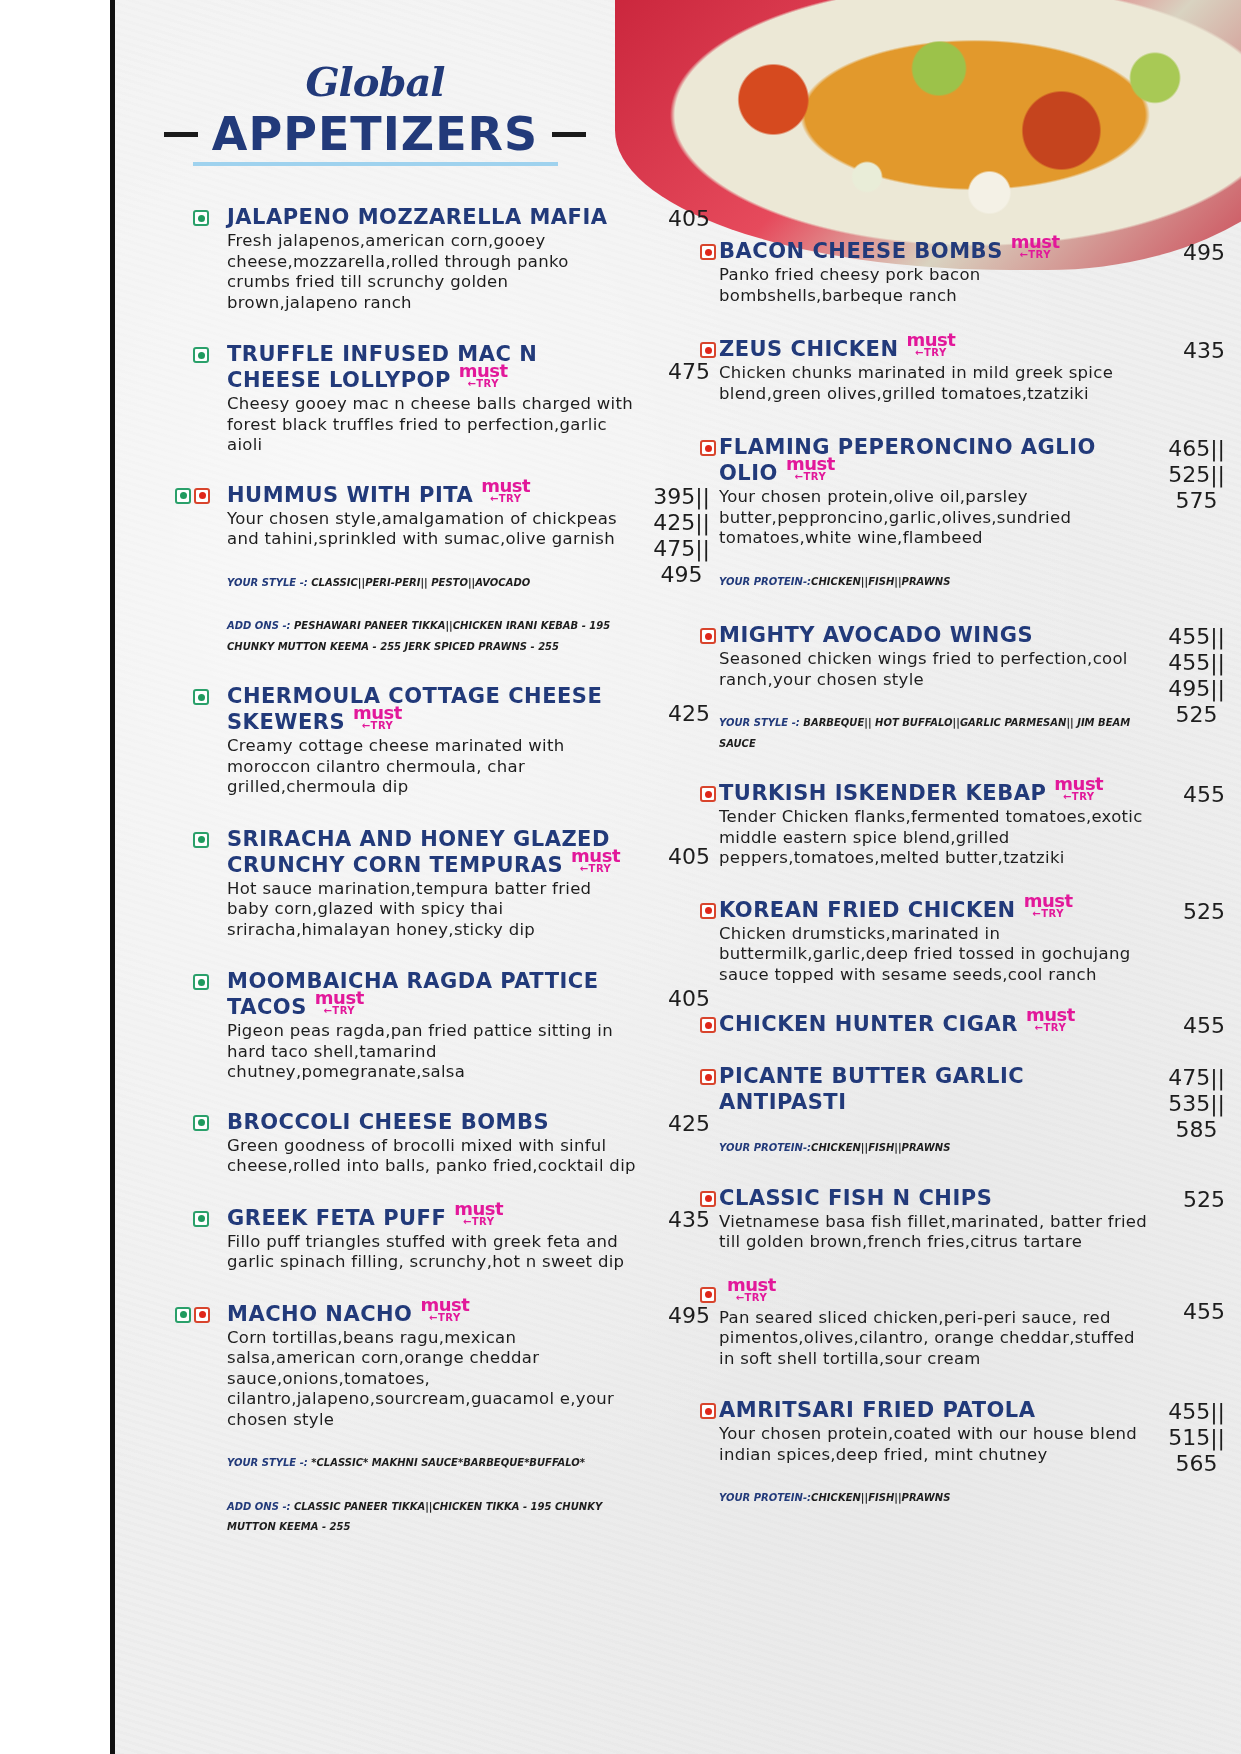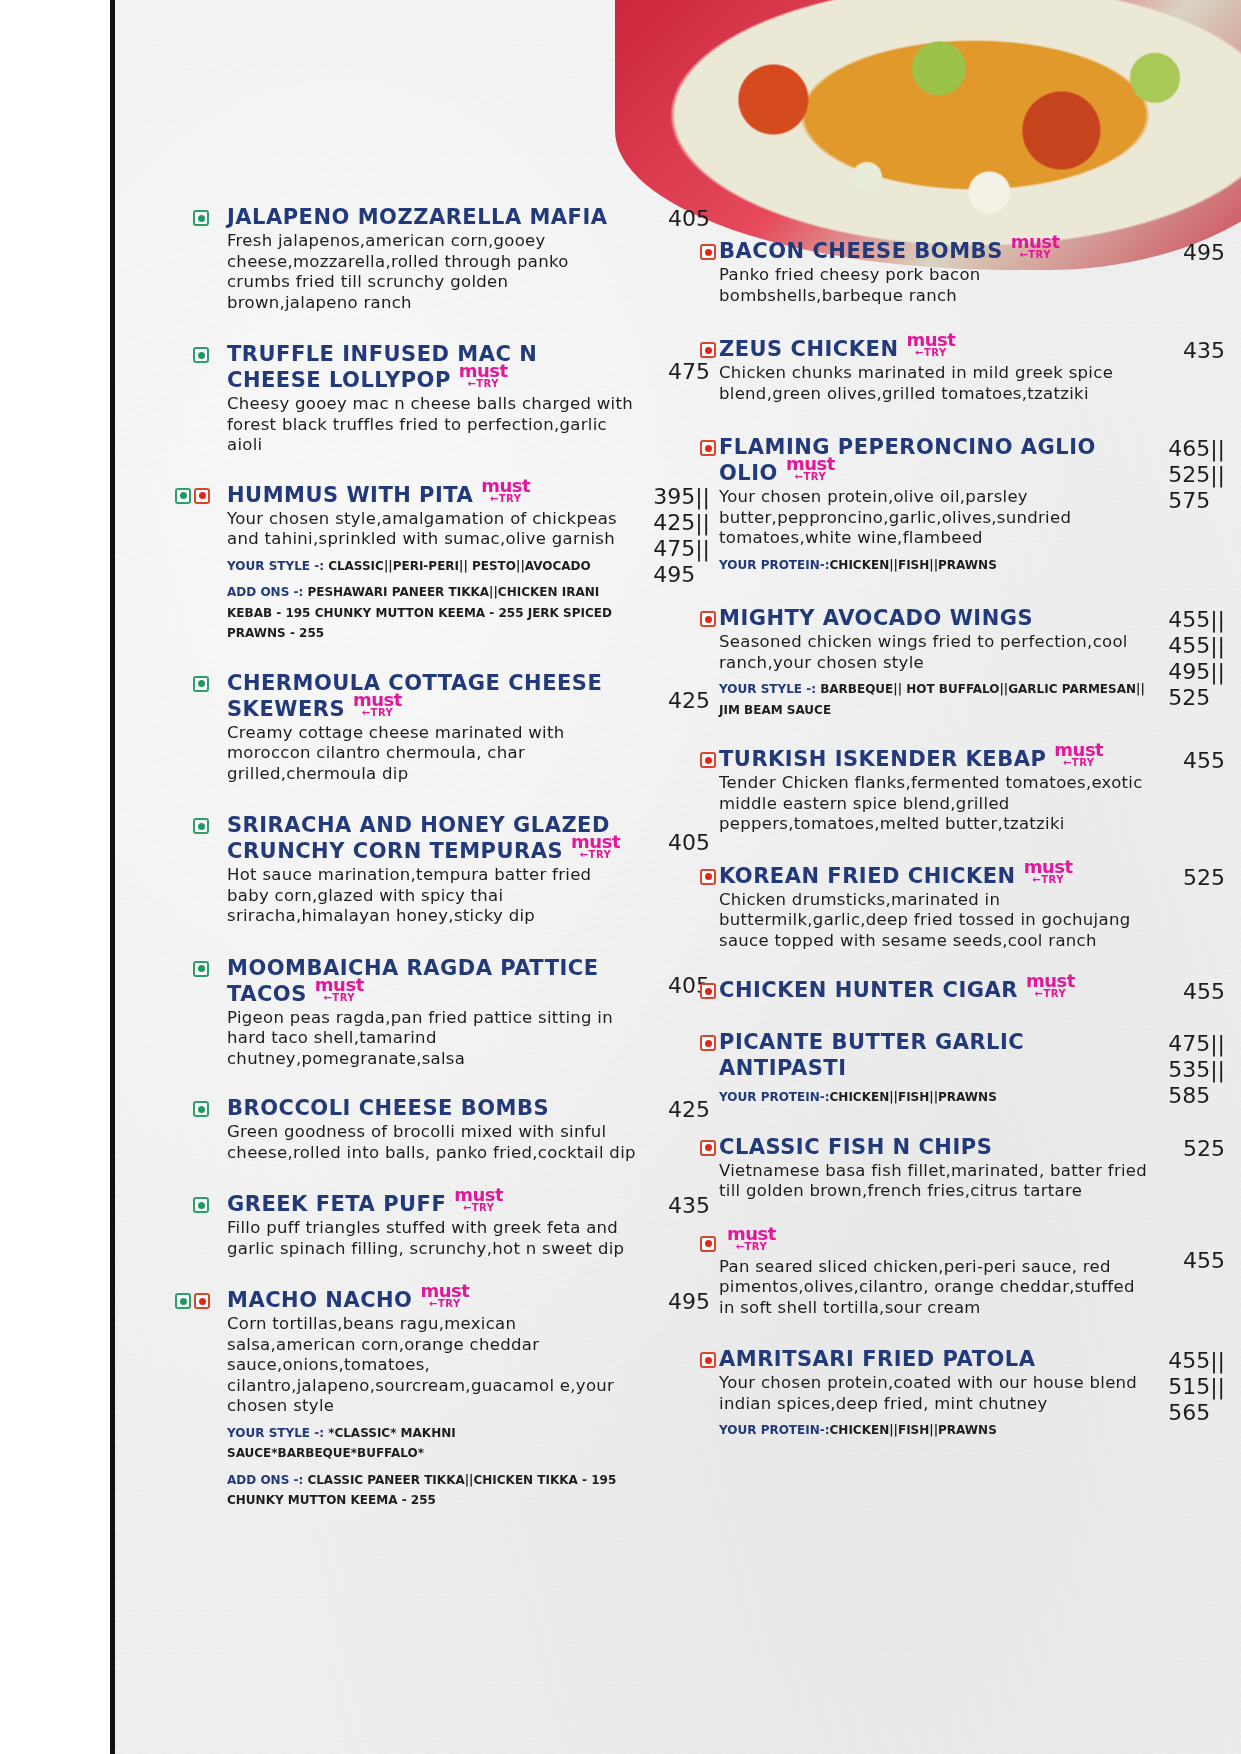--- a/index.html
+++ b/index.html
@@ -66,45 +66,54 @@
     color: #e2189a; font-family: "DejaVu Sans", sans-serif; font-weight: bold; position: relative; top: -4px;
   }
   .must .m1 { display: block; font-size: 18px; line-height: 16px; letter-spacing: -0.5px; }
   .must .m2 { display: block; font-size: 10px; line-height: 10px; letter-spacing: 0.5px; }
 
   .item .desc {
     font-family: "DejaVu Sans", sans-serif; font-size: 16.5px; color: #1d1d1d; line-height: 20.5px;
     letter-spacing: 0.3px; width: 410px; margin-top: 1px;
   }
   .item .extra {
-    font-family: "DejaVu Sans", sans-serif; font-weight: bold; font-size: 12px;
-    color: #1d1d1d; line-height: 20.5px; width: 410px; margin-top: 6px;
+    font-family: "DejaVu Sans", sans-serif; font-style: italic; font-weight: bold; font-size: 10px;
+    color: #1d1d1d; line-height: 20.5px; width: 410px; margin-top: 23px;
   }
   .item .extra .lbl { color: #223a7a; }
   .item .price {
     position: absolute; right: 0; font-family: "DejaVu Sans", sans-serif; font-size: 22px; color: #1d1d1d;
-    line-height: 26px; text-align: left;
+    line-height: 26px; text-align: center;
   }
   .col-left .item .marks { left: 0; }
   .col-left .item .body { padding-left: 52px; }
   .col-left .item .marks.single { left: 18px; }
   .col-right .item .marks { left: 0; }
   .col-right .item .body { padding-left: 19px; }
   .col-right .item .name, .col-right .item .desc, .col-right .item .extra { width: 430px; }
   .price-lines span { display: block; }
 </style>
 </head>
 <body>
 
 <div class="left-strip"></div>
 <div class="border-line"></div>
 
 <div class="paper">
   <div class="food-photo"></div>
 
+  <div class="header">
+    <div class="global">Global</div>
+    <div class="title-row">
+      <div class="dash"></div>
+      <div class="title">APPETIZERS</div>
+      <div class="dash"></div>
+    </div>
+    <div class="underline"></div>
+  </div>
 
   <div class="col col-left" id="col-left">
       <div class="item" style="margin-bottom: 28px;">
         <div class="marks single">
           <span class="mark veg"></span>
         </div>
         <div class="price price-lines" style="top: 2px;">
           <span>405</span>
         </div>
         <div class="body">

